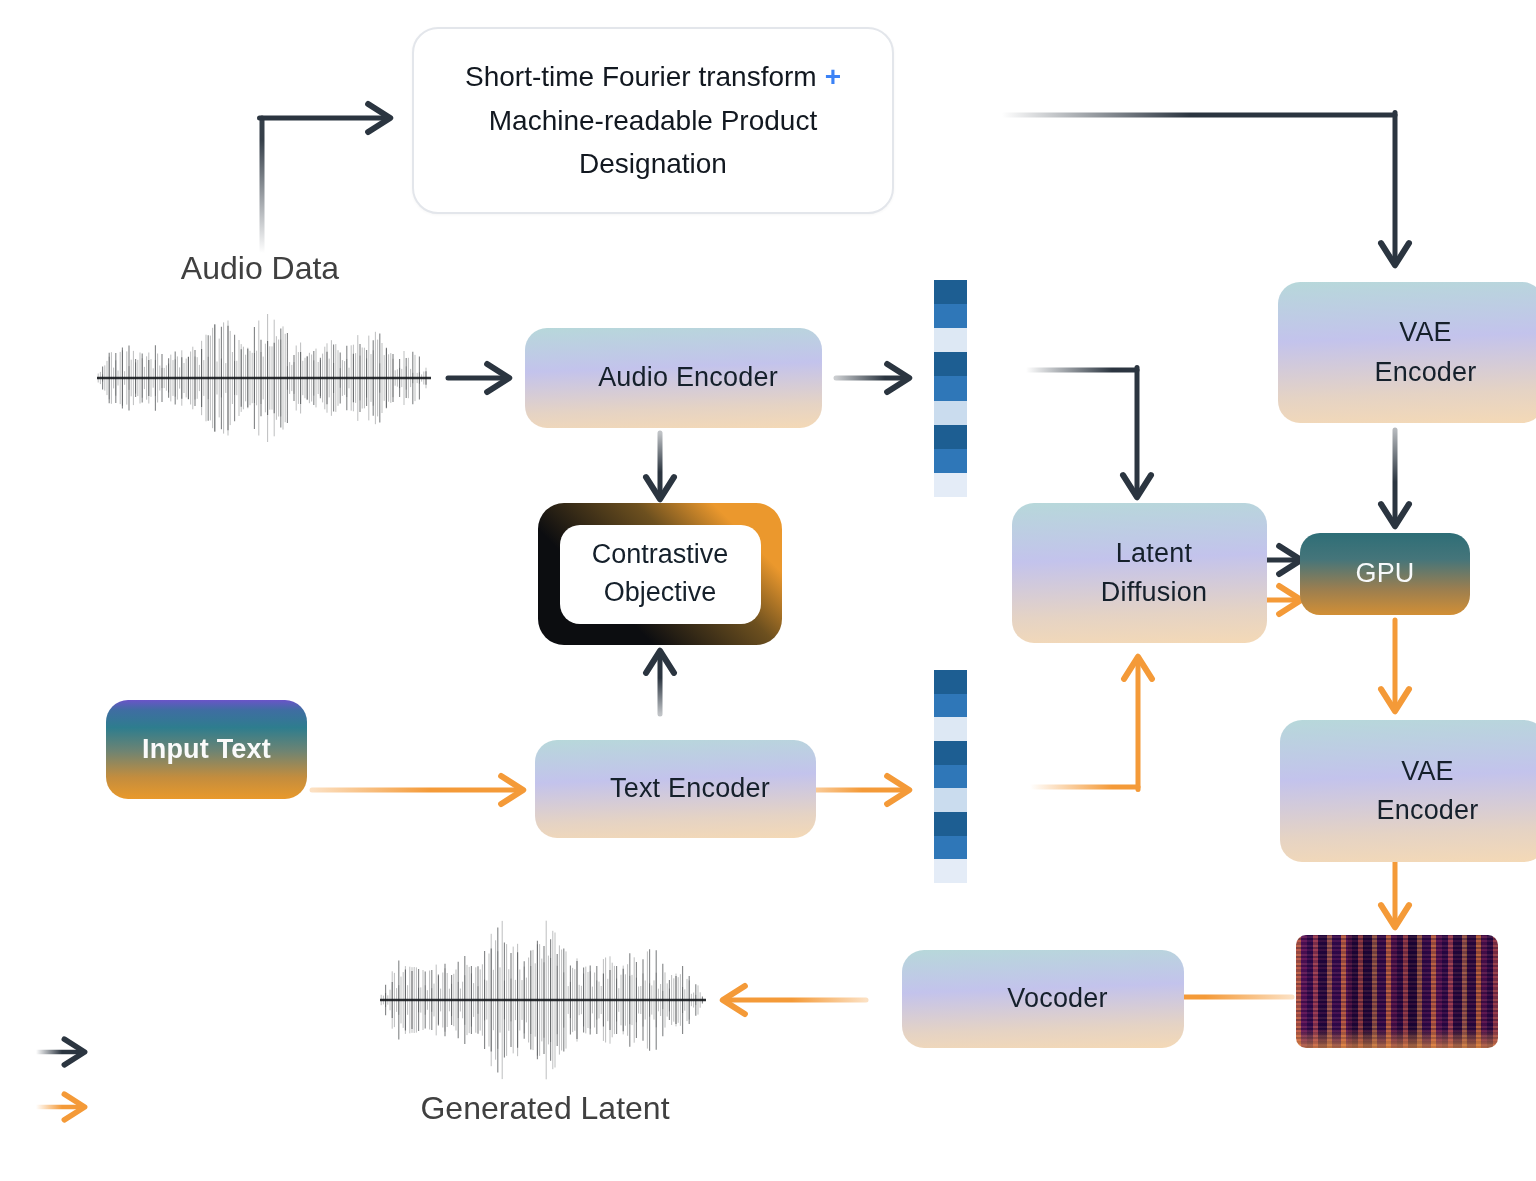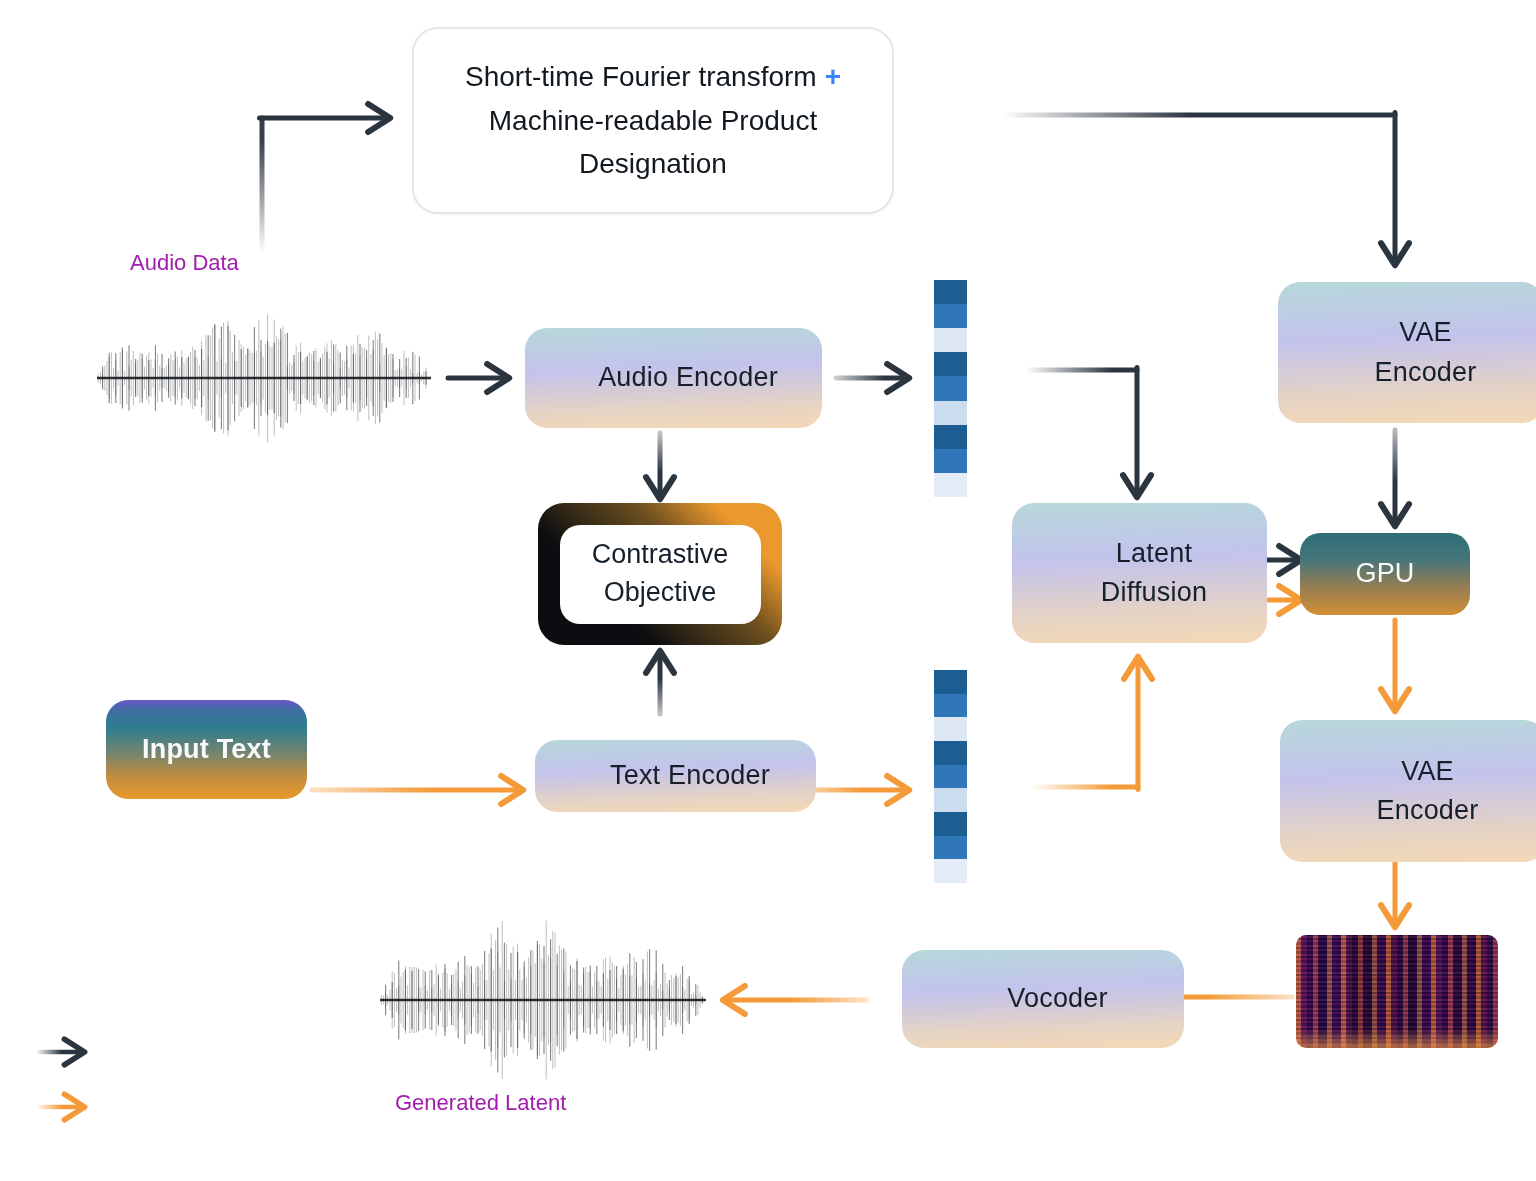--- a/index.html
+++ b/index.html
@@ -43,22 +43,22 @@
     display:flex;align-items:center;justify-content:center;
   }
   .co-inner{
     width:calc(100% - 11px);height:calc(100% - 11px);
     background:#ffffff;border-radius:20px;
     display:flex;align-items:center;justify-content:center;text-align:center;
     font-size:27px;font-weight:500;color:#15202b;line-height:1.4;
   }
 
   .lbl{
-    position:absolute;font-size:22px;font-weight:500;color:#a21caf;
-    text-align:left;
+    position:absolute;font-size:32px;font-weight:500;color:#404040;
+    text-align:center;
   }
 
   .embed-bar{position:absolute;width:33px;display:flex;flex-direction:column;}
   .embed-bar .cell{flex:1 1 auto;}
 
   .spectrogram{
     position:absolute;left:1296px;top:935px;width:202px;height:113px;
     border-radius:10px;overflow:hidden;background-color:#2b0745;
     background-image:
       linear-gradient(0deg, rgba(250,160,70,.6) 0%, rgba(250,160,70,0) 17%),
@@ -207,21 +207,21 @@
 
   <div class="gbox grad-soft" style="left:525px;top:328px;width:268px;height:100px;">Audio Encoder</div>
 
   <div class="co-border">
     <div class="co-inner pre">Contrastive
 Objective</div>
   </div>
 
   <div class="gbox grad-input" style="left:106px;top:700px;width:201px;height:99px;">Input Text</div>
 
-  <div class="gbox grad-soft" style="left:535px;top:740px;width:252px;height:72px;">Text Encoder</div>
+  <div class="gbox grad-soft" style="left:535px;top:740px;width:252px;height:98px;">Text Encoder</div>
 
   <div class="gbox grad-soft pre" style="left:1012px;top:503px;width:226px;height:140px;">Latent
 Diffusion</div>
 
   <div class="gbox grad-soft pre" style="left:1278px;top:282px;width:237px;height:141px;">VAE
 Encoder</div>
 
   <div class="gbox grad-gpu" style="left:1300px;top:533px;width:170px;height:82px;border-radius:20px;">GPU</div>
 
   <div class="gbox grad-soft pre" style="left:1280px;top:720px;width:237px;height:142px;">VAE

